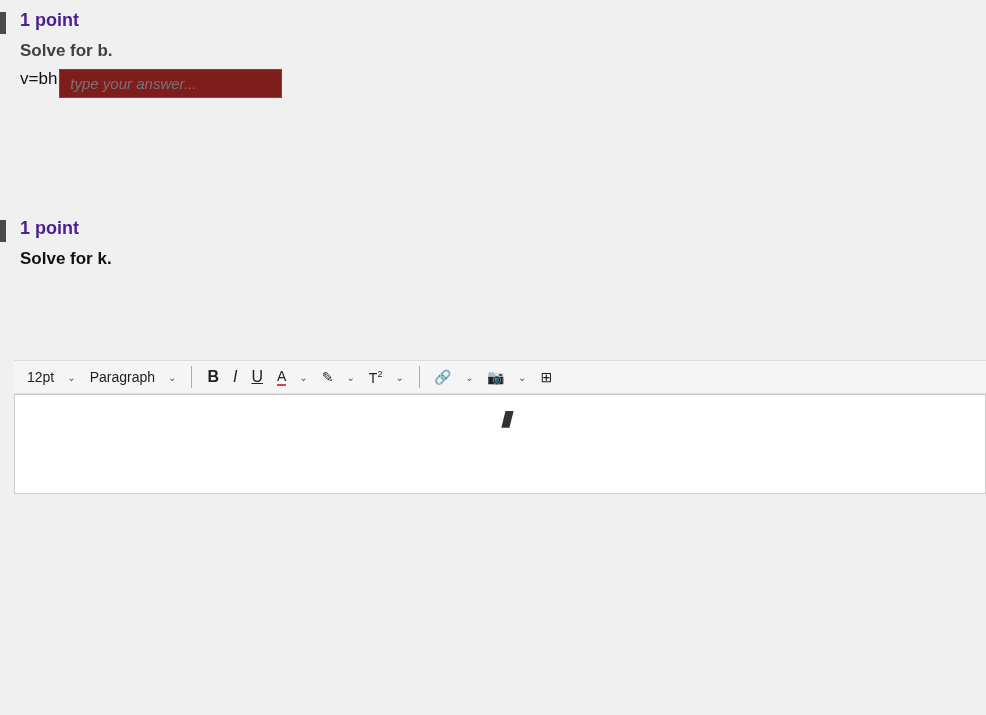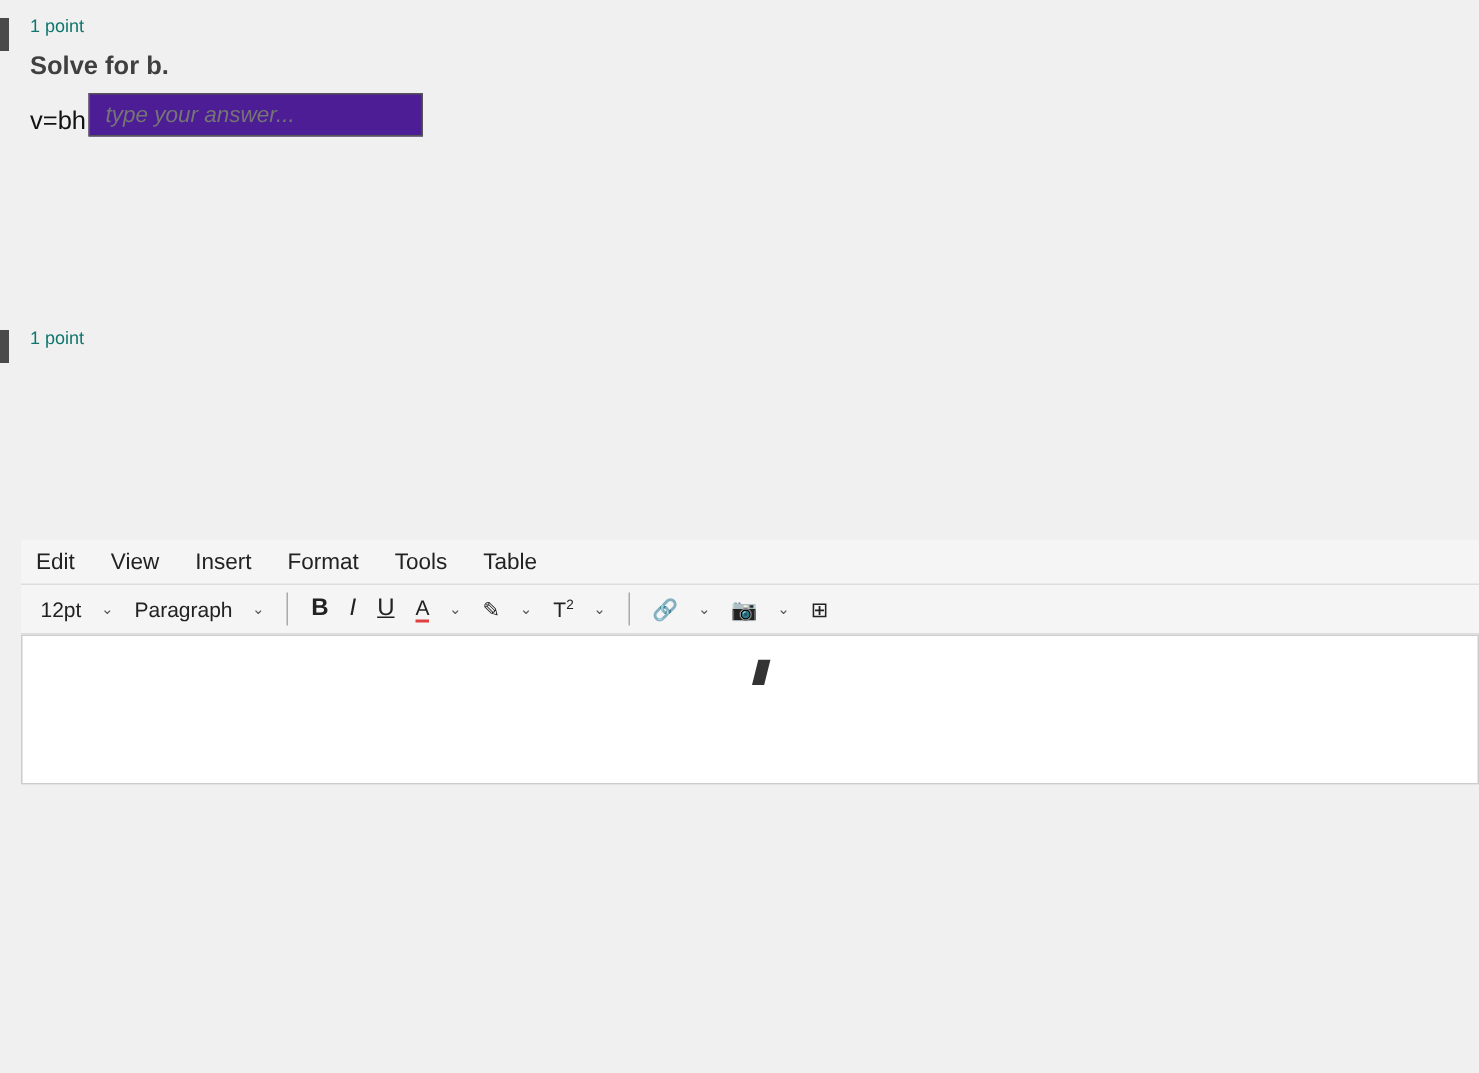--- a/index.html
+++ b/index.html
@@ -43,51 +43,51 @@
 
     
     .question-1 {
       position: absolute;
       top: 10px;
       left: 20px;
       right: 20px;
     }
 
     .points-label {
-      font-size: 12px;
-      color: #0f766e;
+      font-size: 18px;
+      color: #4c1d95;
       margin-bottom: 10px;
-      font-weight: normal;
+      font-weight: bold;
     }
 
     .question-text {
       font-size: 17px;
       color: #404040;
       margin-bottom: 8px;
       font-weight: bold;
     }
 
     .equation-row {
       display: flex;
-      align-items: flex-end;
+      align-items: flex-start;
       gap: 0;
     }
 
     .equation-prefix {
       font-size: 17px;
       color: #111;
       margin-right: 2px;
     }
 
     .answer-input {
       border: 1.5px solid #555;
       padding: 5px 10px;
       font-size: 15px;
       color: #aaa;
-      background: #4c1d95;
+      background: #7f1d1d;
       min-width: 200px;
       outline: none;
       font-style: italic;
     }
 
     
     .question-2 {
       position: absolute;
       top: 218px;
       left: 20px;
@@ -239,32 +239,25 @@
     <div class="equation-row">
       <span class="equation-prefix">v=bh</span>
       <input class="answer-input" type="text" placeholder="type your answer..." style="">
     </div>
   </div>
 
   <div class="left-accent accent-middle"></div>
 
   <div class="question-2">
     <div class="points-label">1 point</div>
+    <div class="q2-text">Solve for k.</div>
   </div>
 
   <div class="editor-container">
 
-    <div class="menu-bar">
-      <span class="menu-item">Edit</span>
-      <span class="menu-item">View</span>
-      <span class="menu-item">Insert</span>
-      <span class="menu-item">Format</span>
-      <span class="menu-item">Tools</span>
-      <span class="menu-item">Table</span>
-    </div>
 
     <div class="toolbar">
 
       <button class="toolbar-btn">
         <span>12pt</span>
         <span class="chevron">⌄</span>
       </button>
 
       <button class="toolbar-btn">
         <span>Paragraph</span>

